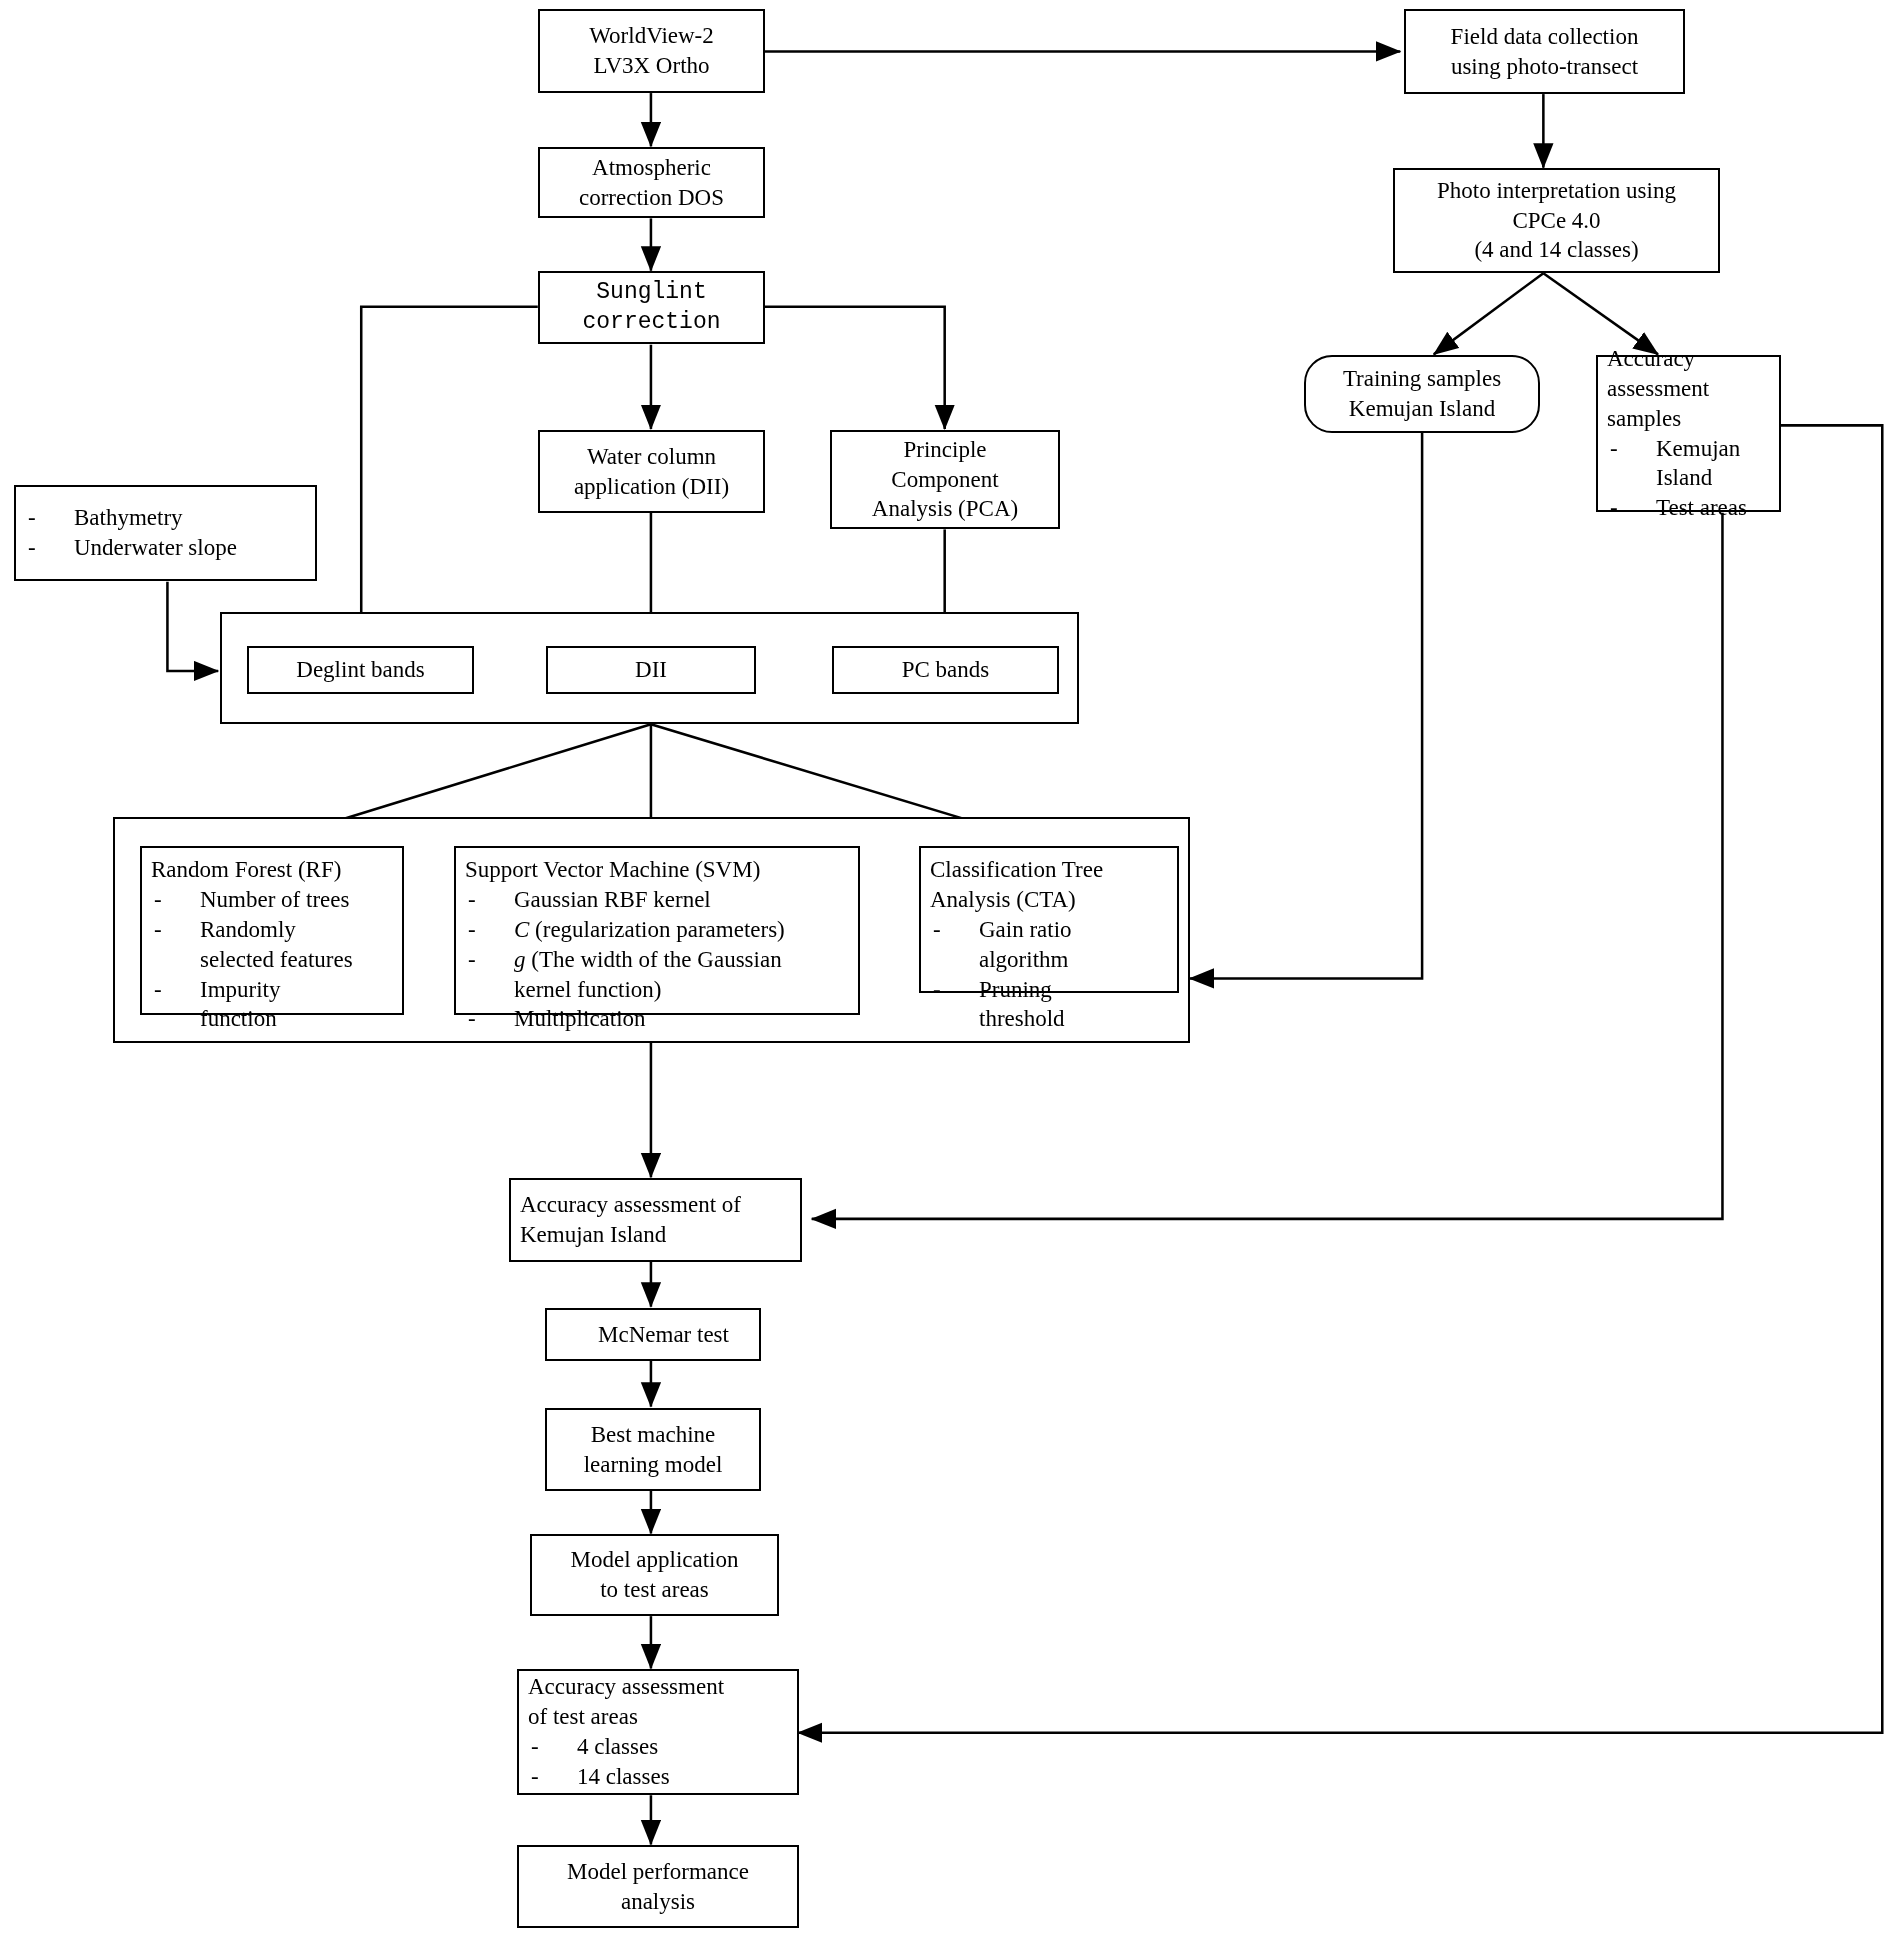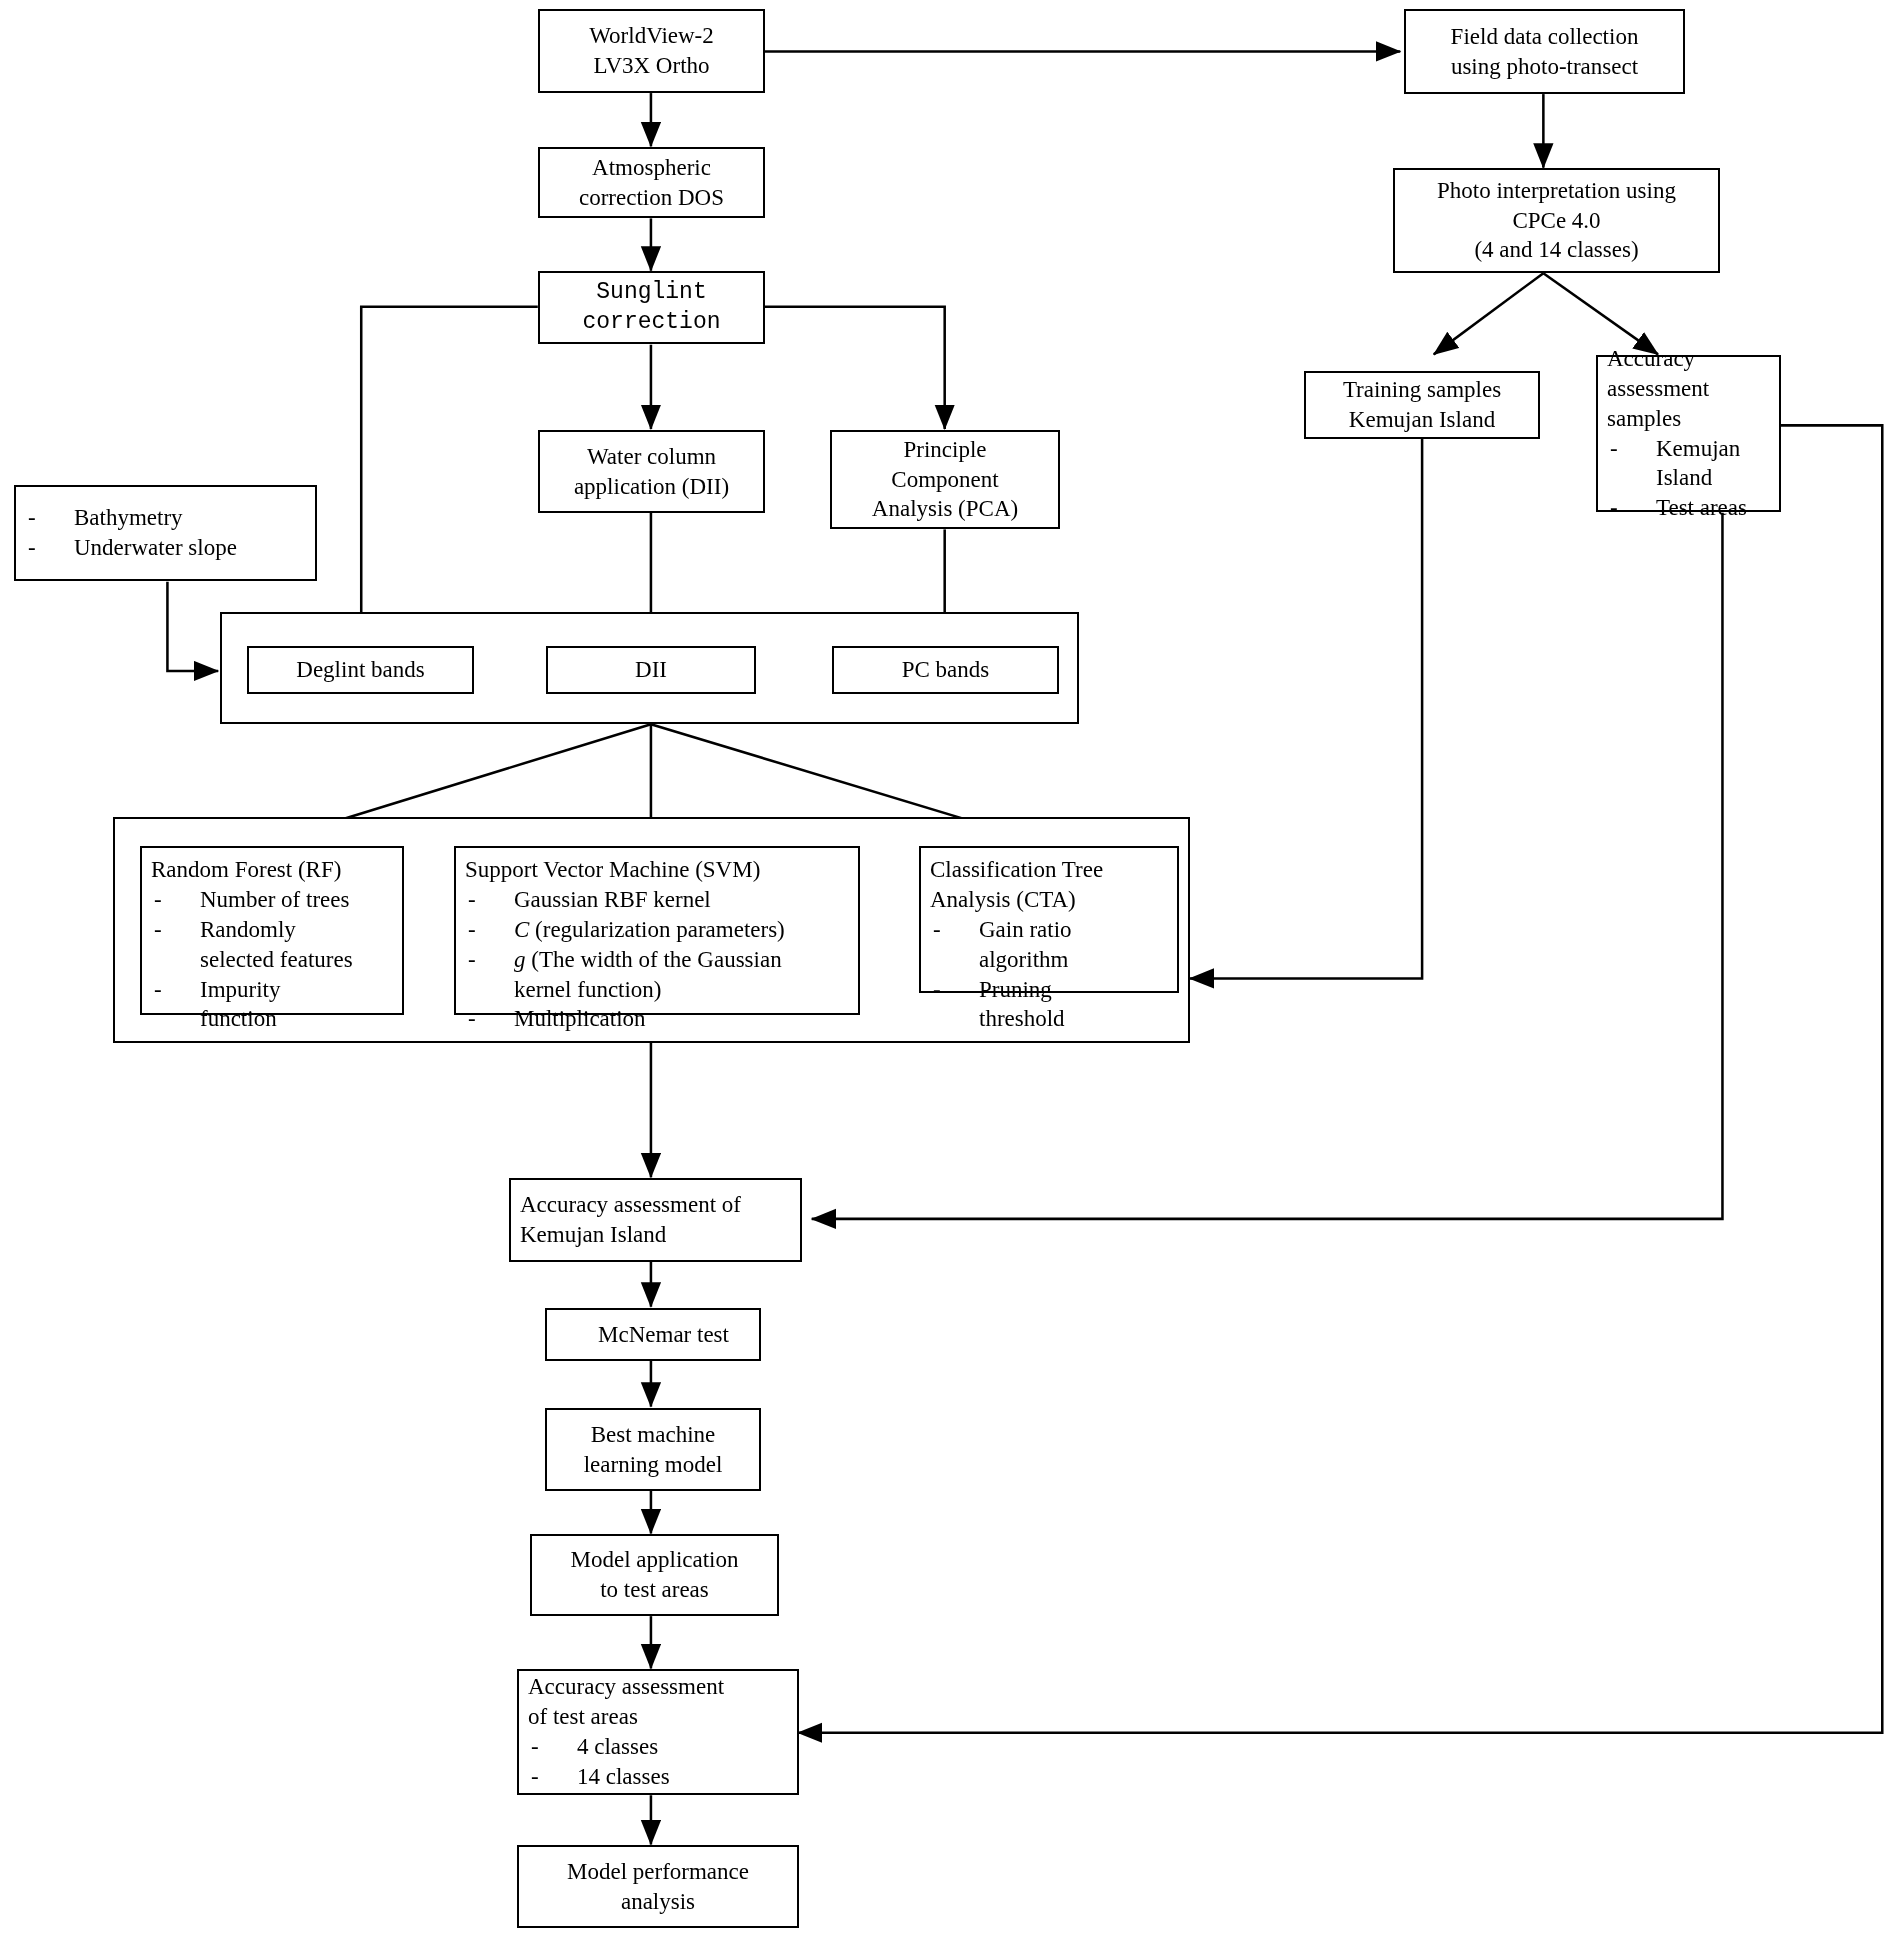--- a/index.html
+++ b/index.html
@@ -162,21 +162,21 @@
     </span>
   </div>
 
   <div class="node" style="left:538px;top:271px;width:227px;height:73px;font-family:Liberation Mono, monospace;">
     <span class="stack">
       <span class="hd">Sunglint</span>
       <span class="hd">correction</span>
     </span>
   </div>
 
-  <div class="node" style="left:1304px;top:371px;width:236px;height:68px;">
+  <div class="node" style="left:1304px;top:355px;width:236px;height:78px;border-radius:28px;">
     <span class="stack">
       <span class="hd">Training samples</span>
       <span class="hd">Kemujan Island</span>
     </span>
   </div>
 
   <div class="node left" style="left:1596px;top:355px;width:185px;height:157px;padding-left:9px;">
     <span class="stack">
       <span class="hd">Accuracy</span>
       <span class="hd">assessment samples</span>

